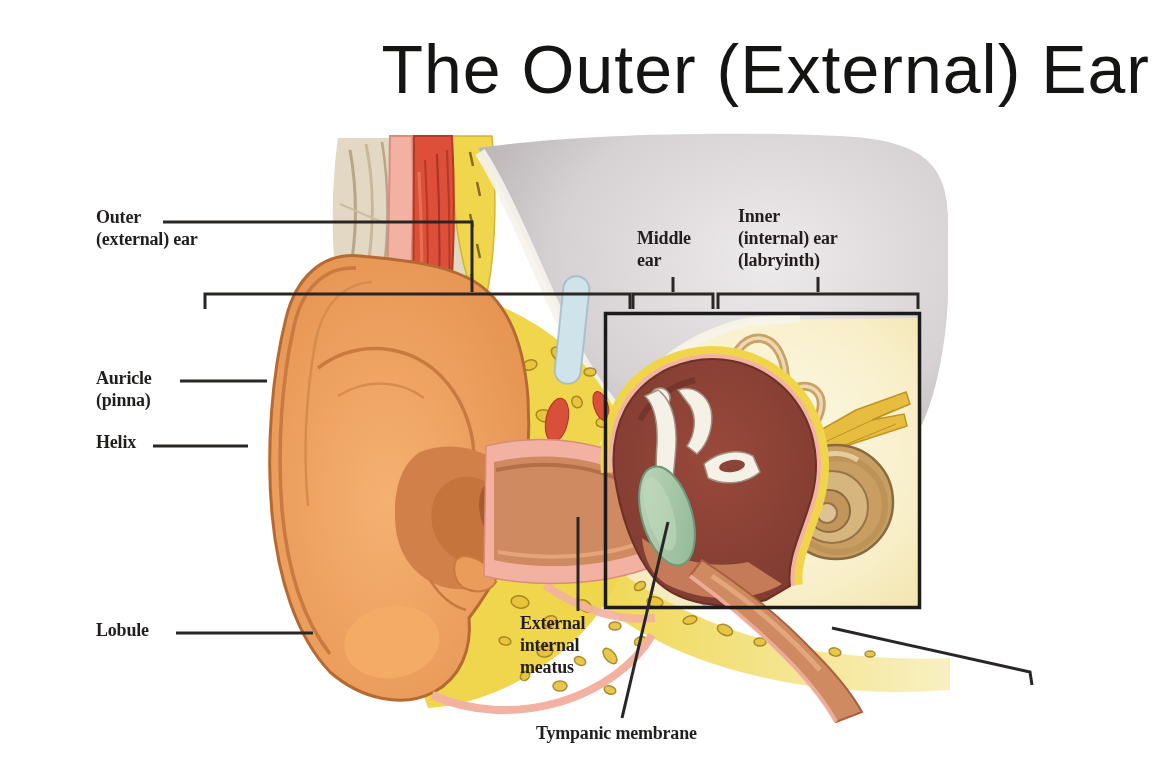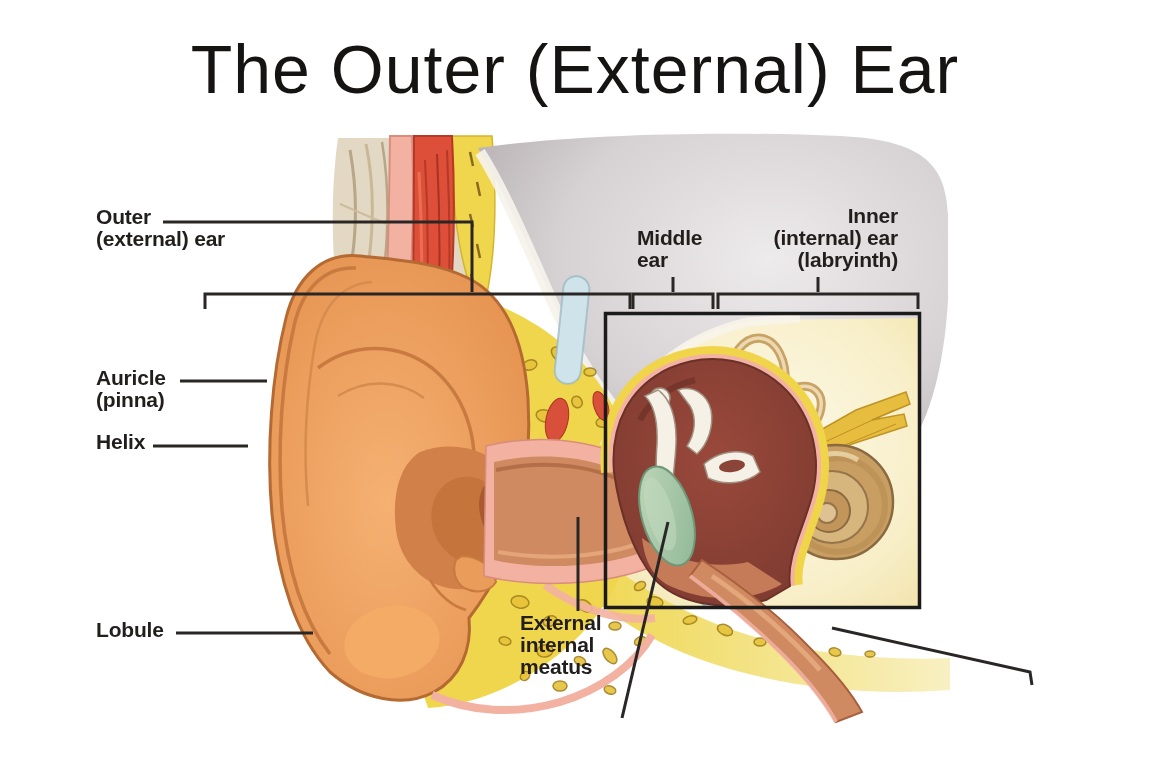--- a/index.html
+++ b/index.html
@@ -1,23 +1,23 @@
 <!DOCTYPE html>
 <html><head>
 <meta charset="utf-8">
 <style>
   html,body{margin:0;padding:0;background:#ffffff;}
   .stage{position:relative;width:1160px;height:783px;background:#ffffff;overflow:hidden;
          font-family:"Liberation Sans",sans-serif;}
-  .title{position:absolute;left:0;top:30px;width:1150px;text-align:center;
+  .title{position:absolute;left:0;top:30px;width:1150px;text-align:right;
          font-size:68px;font-weight:400;letter-spacing:1px;color:#161413;white-space:nowrap;}
   .artwork{position:absolute;left:0;top:0;width:1160px;height:783px;}
-  .lbl{position:absolute;font-size:21px;line-height:22px;font-weight:bold;
-       letter-spacing:-0.2px;color:#221e1d;white-space:nowrap;}
-  .lbl.center{text-align:right;}
+  .lbl{position:absolute;font-size:18px;line-height:22px;font-weight:bold;
+       letter-spacing:-0.2px;color:#221e1d;white-space:nowrap;font-family:Liberation Serif, serif;}
+  .lbl.center{text-align:left;}
 </style>
 </head>
 <body>
 
 <div class="stage">
 
   <div class="title">The Outer (External) Ear</div>
 
   <svg class="artwork" viewBox="0 0 1160 783" aria-hidden="true">
     <defs>
@@ -269,17 +269,18 @@
   <div class="lbl" style="left:96px;top:431px">Helix</div>
 
   <div class="lbl" style="left:96px;top:619px">Lobule</div>
 
   <div class="lbl" style="left:520px;top:612px">
     <div>External</div>
     <div>internal</div>
     <div>meatus</div>
   </div>
 
+  <div class="lbl" style="left:536px;top:722px">Tympanic membrane</div>
 
   <div class="lbl" style="left:948px;top:683px">
   </div>
 
 </div>
 
 </body></html>

